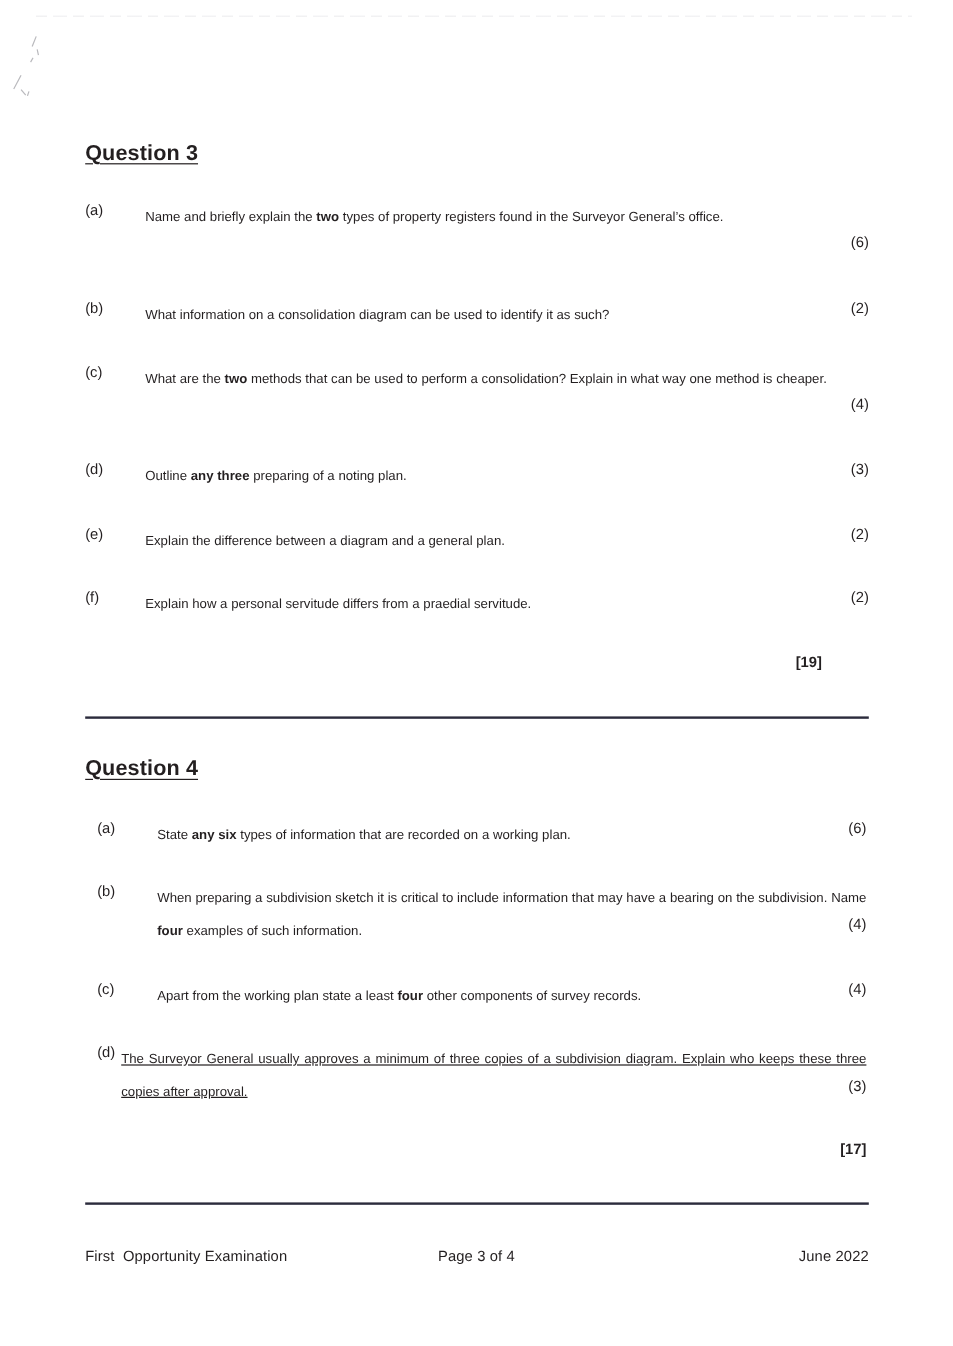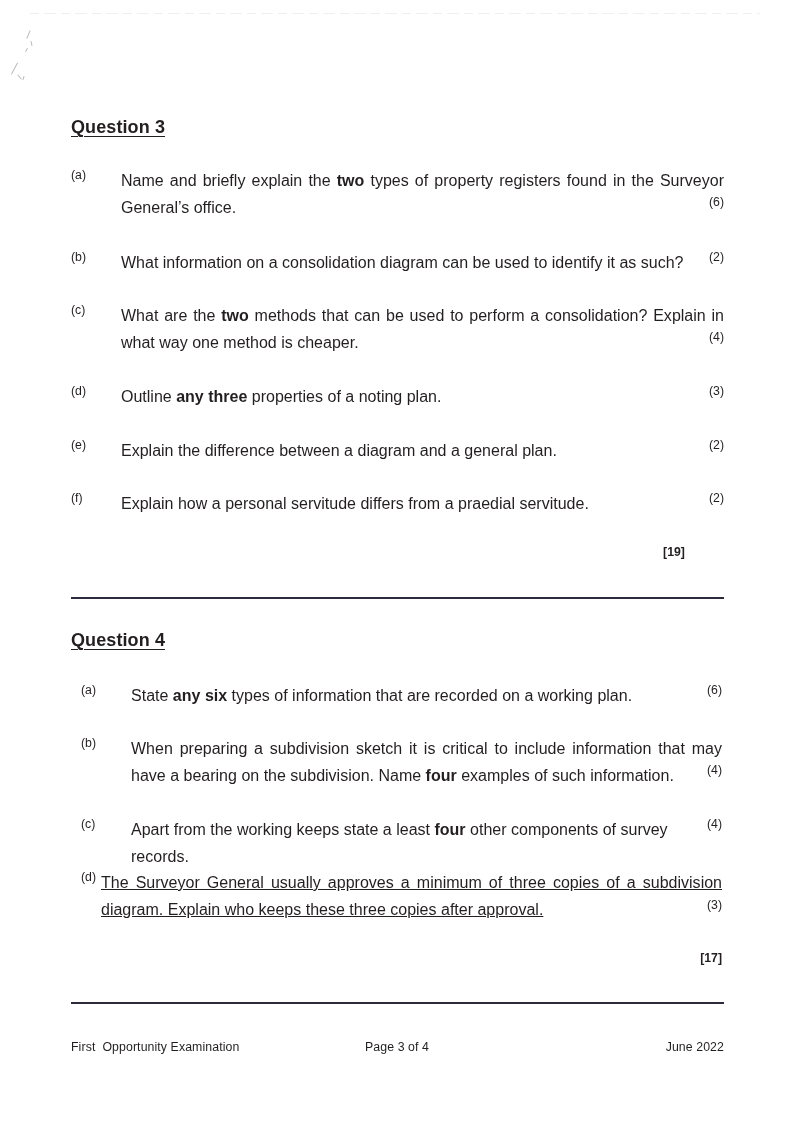--- a/index.html
+++ b/index.html
@@ -74,21 +74,21 @@
     position: relative;
     display: block;
   }
   .qitem .label {
     position: absolute;
     left: 0;
     top: 0;
     font-size: 12.3px;
   }
   .qitem .body {
-    font-size: 16px;
+    font-size: 11px;
     line-height: 26.8px;
     text-align: justify;
     text-justify: inter-word;
     letter-spacing: .005px;
   }
   .qitem .body b { font-weight: bold; }
 
   .marks {
     position: absolute;
     font-size: 12.3px;
@@ -166,21 +166,21 @@
         <span>What are the </span><b>two</b><span> methods that can be used to perform a consolidation?  Explain in what way one method is cheaper.</span>
       </div>
     </div>
   </div>
   <div class="marks" style="left:624px; top:330px; width:100px;">(4)</div>
 
   <div class="qlist" style="left:71px; top:384px;">
     <div class="qitem">
       <span class="label">(d)</span>
       <div class="body" style="margin-left:50px; text-align:left;">
-        <span>Outline </span><b>any three</b><span> properties of a noting plan.</span>
+        <span>Outline </span><b>any three</b><span> preparing of a noting plan.</span>
       </div>
     </div>
   </div>
   <div class="marks" style="left:624px; top:384px; width:100px;">(3)</div>
 
   <div class="qlist" style="left:71px; top:438px;">
     <div class="qitem">
       <span class="label">(e)</span>
       <div class="body" style="margin-left:50px; text-align:left;">
         <span>Explain the difference between a diagram and a general plan.</span>
@@ -222,21 +222,21 @@
         <span>When preparing a  subdivision sketch it is critical to include information that may have a bearing on the subdivision. Name </span><b>four</b><span> examples of such information.</span>
       </div>
     </div>
   </div>
   <div class="marks" style="left:622px; top:763px; width:100px;">(4)</div>
 
   <div class="qlist" style="left:81px; top:817px; width:641px;">
     <div class="qitem">
       <span class="label">(c)</span>
       <div class="body" style="margin-left:50px; text-align:left;">
-        <span>Apart from the working keeps state a least </span><b>four</b><span> other components of survey records.</span>
+        <span>Apart from the working plan state a least </span><b>four</b><span> other components of survey records.</span>
       </div>
     </div>
   </div>
   <div class="marks" style="left:622px; top:817px; width:100px;">(4)</div>
 
   <div class="qlist" style="left:81px; top:870px; width:641px;">
     <div class="qitem">
       <span class="label">(d)</span>
       <div class="body" style="margin-left:20px;text-decoration:underline;">
         <span>The Surveyor General usually approves a minimum of three copies of a subdivision diagram.  Explain who keeps these three copies after approval.</span>

